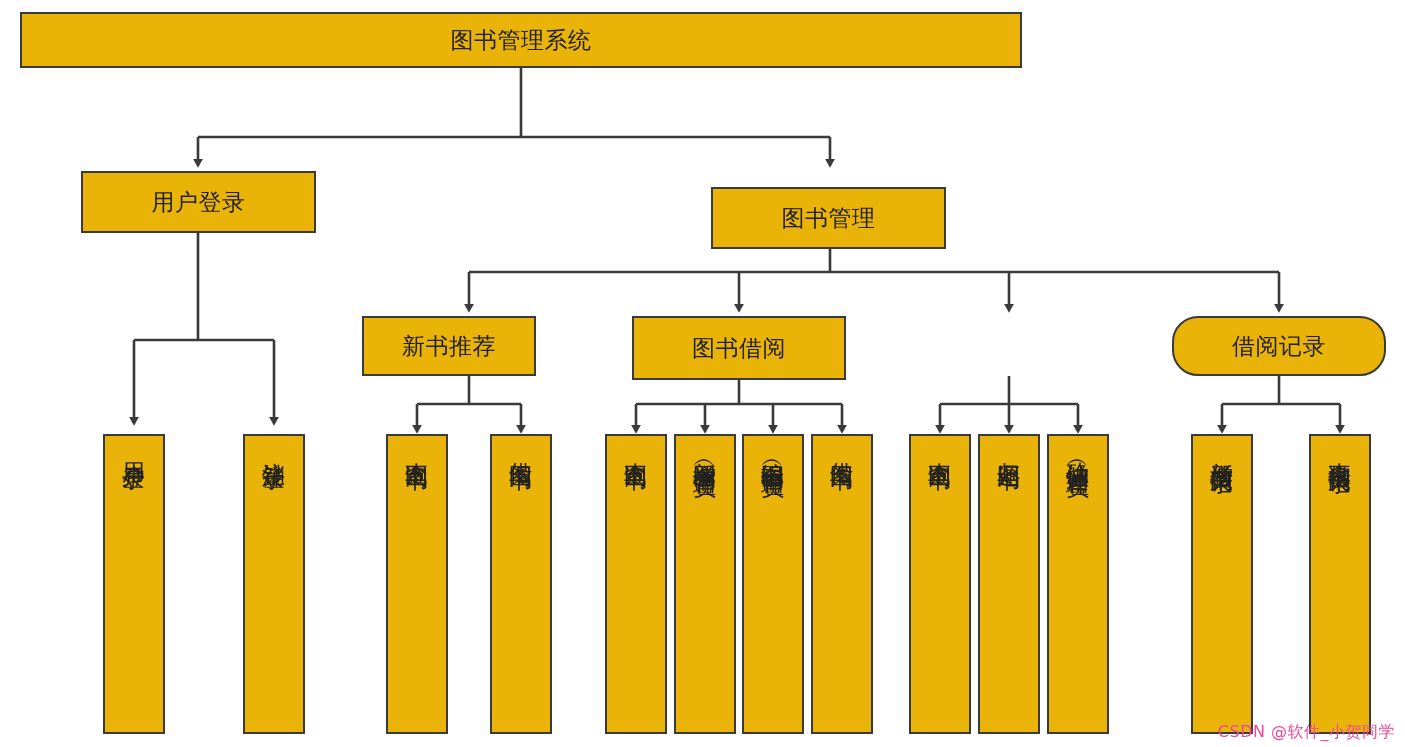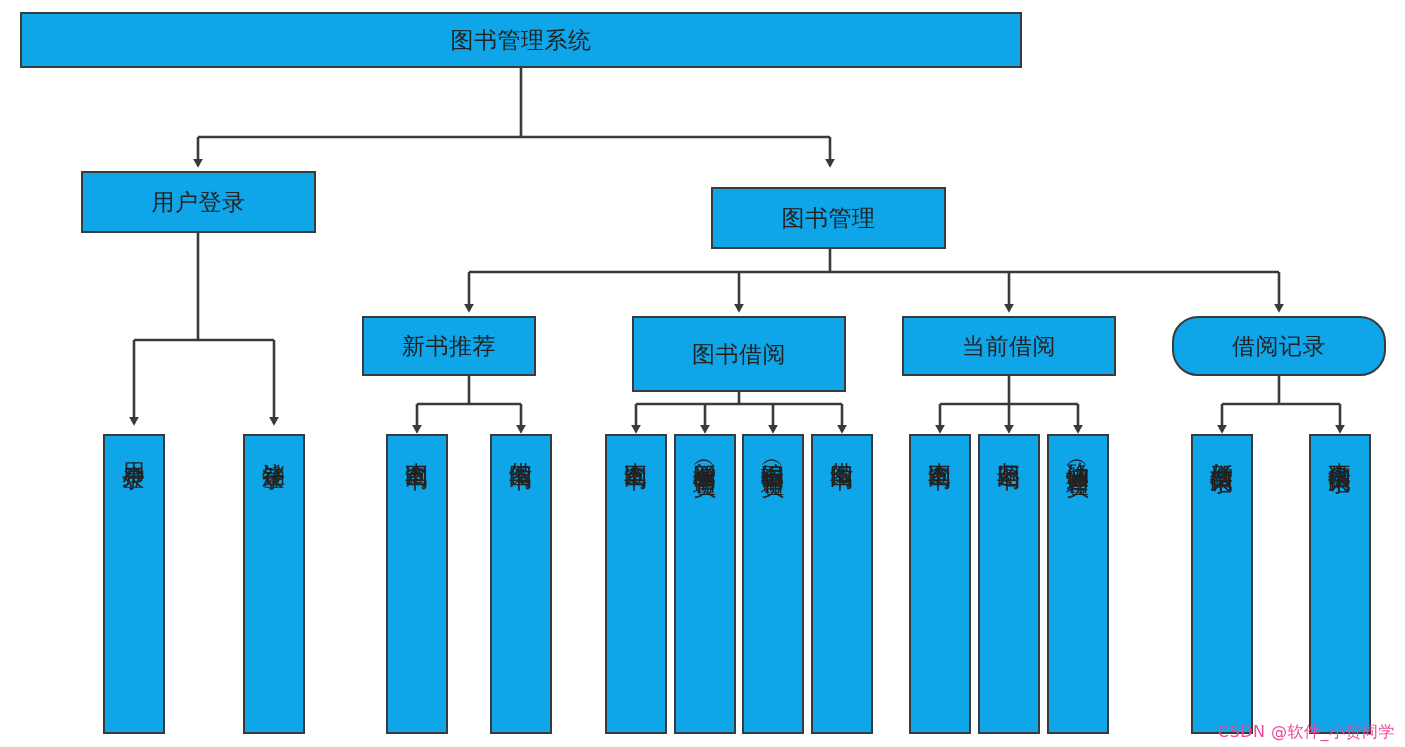--- a/index.html
+++ b/index.html
@@ -16,21 +16,21 @@
     width:1405px;height:747px;
   }
   svg.links{
     position:absolute;left:0;top:0;
     width:1405px;height:747px;
     pointer-events:none;
   }
   .node{
     position:absolute;
     box-sizing:border-box;
-    background:#0ea5e9;
+    background:#eab308;
     border:2.5px solid #3a3a3a;
     display:flex;
     align-items:center;
     justify-content:center;
     color:#1c1c1c;
     z-index:2;
   }
   .node .lbl{
     display:block;
     text-align:center;
@@ -133,27 +133,24 @@
   </div>
 
   <div class="node horiz" style="left:711px;top:187px;width:235px;height:62px;">
     <span class="lbl">图书管理</span>
   </div>
 
   <div class="node horiz" style="left:362px;top:316px;width:174px;height:60px;">
     <span class="lbl">新书推荐</span>
   </div>
 
-  <div class="node horiz" style="left:632px;top:316px;width:214px;height:76px;">
+  <div class="node horiz" style="left:632px;top:316px;width:214px;height:64px;">
     <span class="lbl">图书借阅</span>
   </div>
 
-  <div class="node horiz" style="left:902px;top:316px;width:214px;height:60px;">
-    <span class="lbl">当前借阅</span>
-  </div>
 
   <div class="node horiz" style="left:1172px;top:316px;width:214px;height:60px;border-radius:26px;">
     <span class="lbl">借阅记录</span>
   </div>
 
   <div class="node vert" style="left:103px;top:434px;width:62px;height:300px;">
     <span class="lbl">用户登录</span>
   </div>
 
   <div class="node vert" style="left:243px;top:434px;width:62px;height:300px;">

